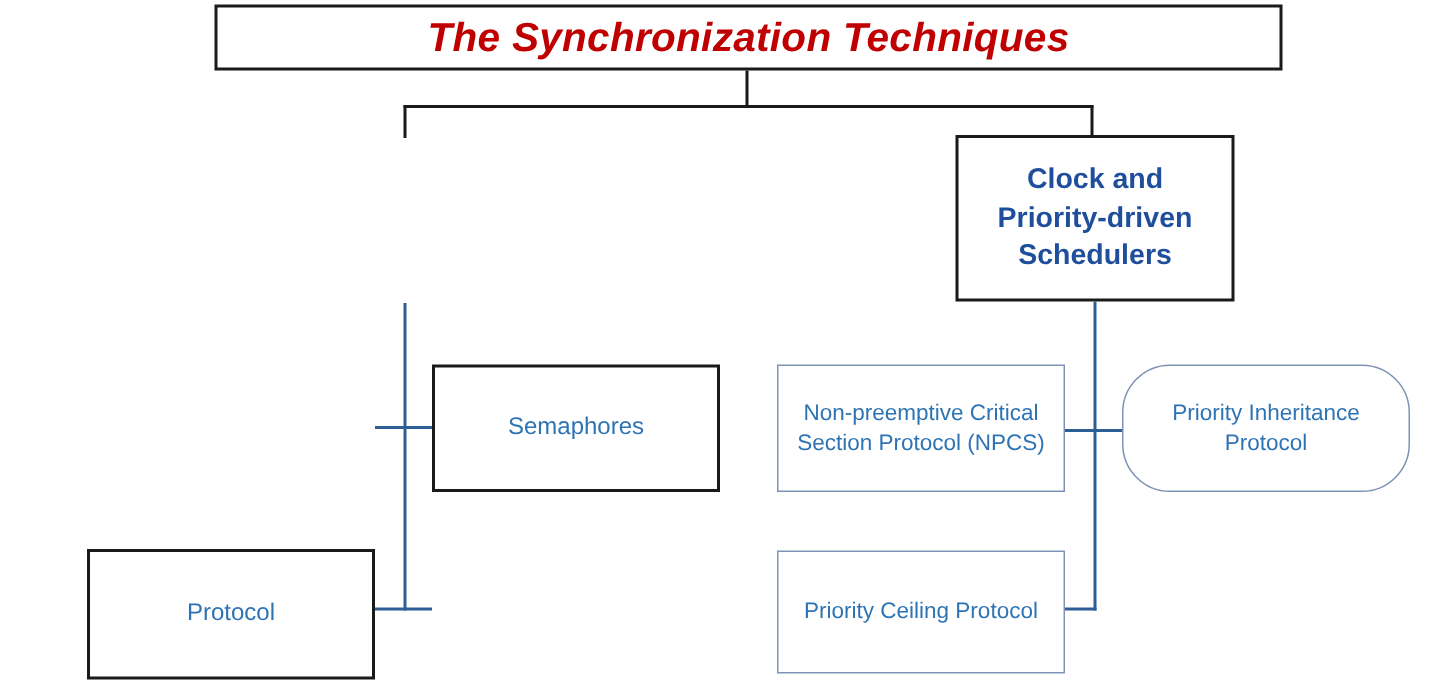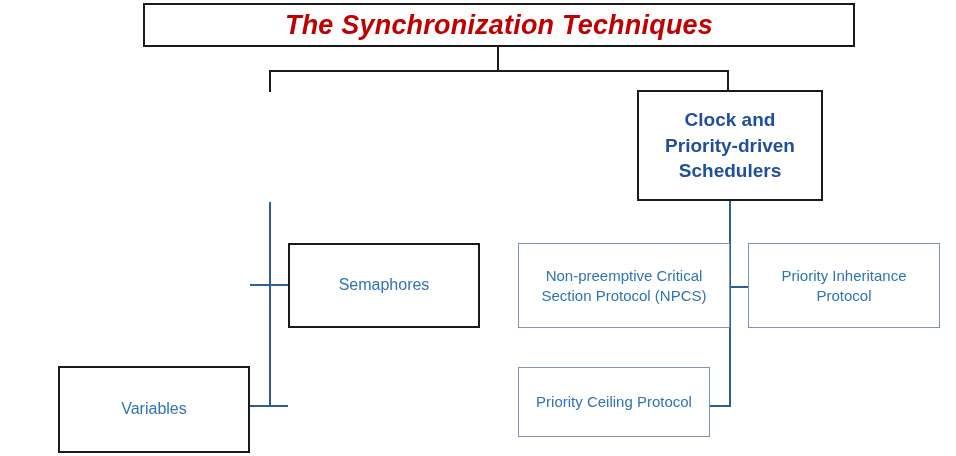--- a/index.html
+++ b/index.html
@@ -45,23 +45,23 @@
   .leaf {
     font-size: 16px; color: #2e74b5; line-height: 1.3; padding: 0 4px;
   }
   .leaf-sm { font-size: 15px; }
 
   .box-mutex      { left: 38px;  top: 243px; width: 192px; height: 85px; }
   .box-semaphores { left: 268px; top: 243px; width: 192px; height: 85px; }
   .box-monitors   { left: 38px;  top: 366px; width: 192px; height: 87px; }
   .box-condvars   { left: 268px; top: 366px; width: 192px; height: 87px; }
 
-  .box-npcs { left: 498px; top: 243px; width: 212px; height: 85px; padding: 0 2px; }
-  .box-pip  { left: 728px; top: 243px; width: 192px; height: 85px; }
-  .box-pcp  { left: 498px; top: 367px; width: 192px; height: 70px; }
+  .box-npcs { left: 498px; top: 243px; width: 192px; height: 85px; padding: 0 2px; }
+  .box-pip  { left: 728px; top: 243px; width: 192px; height: 85px; border-radius: 32px; }
+  .box-pcp  { left: 498px; top: 367px; width: 192px; height: 82px; }
 
   .line {
     position: absolute;
   }
   .line.black { background: #1a1a1a; }
   .line.blue  { background: #2d5e96; }
 
   
   .ln-title-stub   { left: 477px; top: 47px; width: 2px;  height: 24px; }
   .ln-top-horiz    { left: 249px; top: 70px; width: 460px; height: 2px; }
@@ -97,21 +97,21 @@
   <div class="line blue ln-left-h1"></div>
   <div class="line blue ln-left-h2"></div>
 
   <div class="line blue ln-right-vert"></div>
   <div class="line blue ln-right-h1"></div>
   <div class="line blue ln-right-h2"></div>
 
 
   <div class="box black-border leaf box-semaphores">Semaphores</div>
 
-  <div class="box black-border leaf box-monitors">Variables</div>
+  <div class="box black-border leaf box-monitors">Protocol</div>
 
 
   <div class="box blue-border leaf leaf-sm box-npcs">Non-preemptive Critical Section Protocol (NPCS)</div>
 
   <div class="box blue-border leaf leaf-sm box-pip">Priority Inheritance Protocol</div>
 
   <div class="box blue-border leaf leaf-sm box-pcp">Priority Ceiling Protocol</div>
 
 </div>
 

